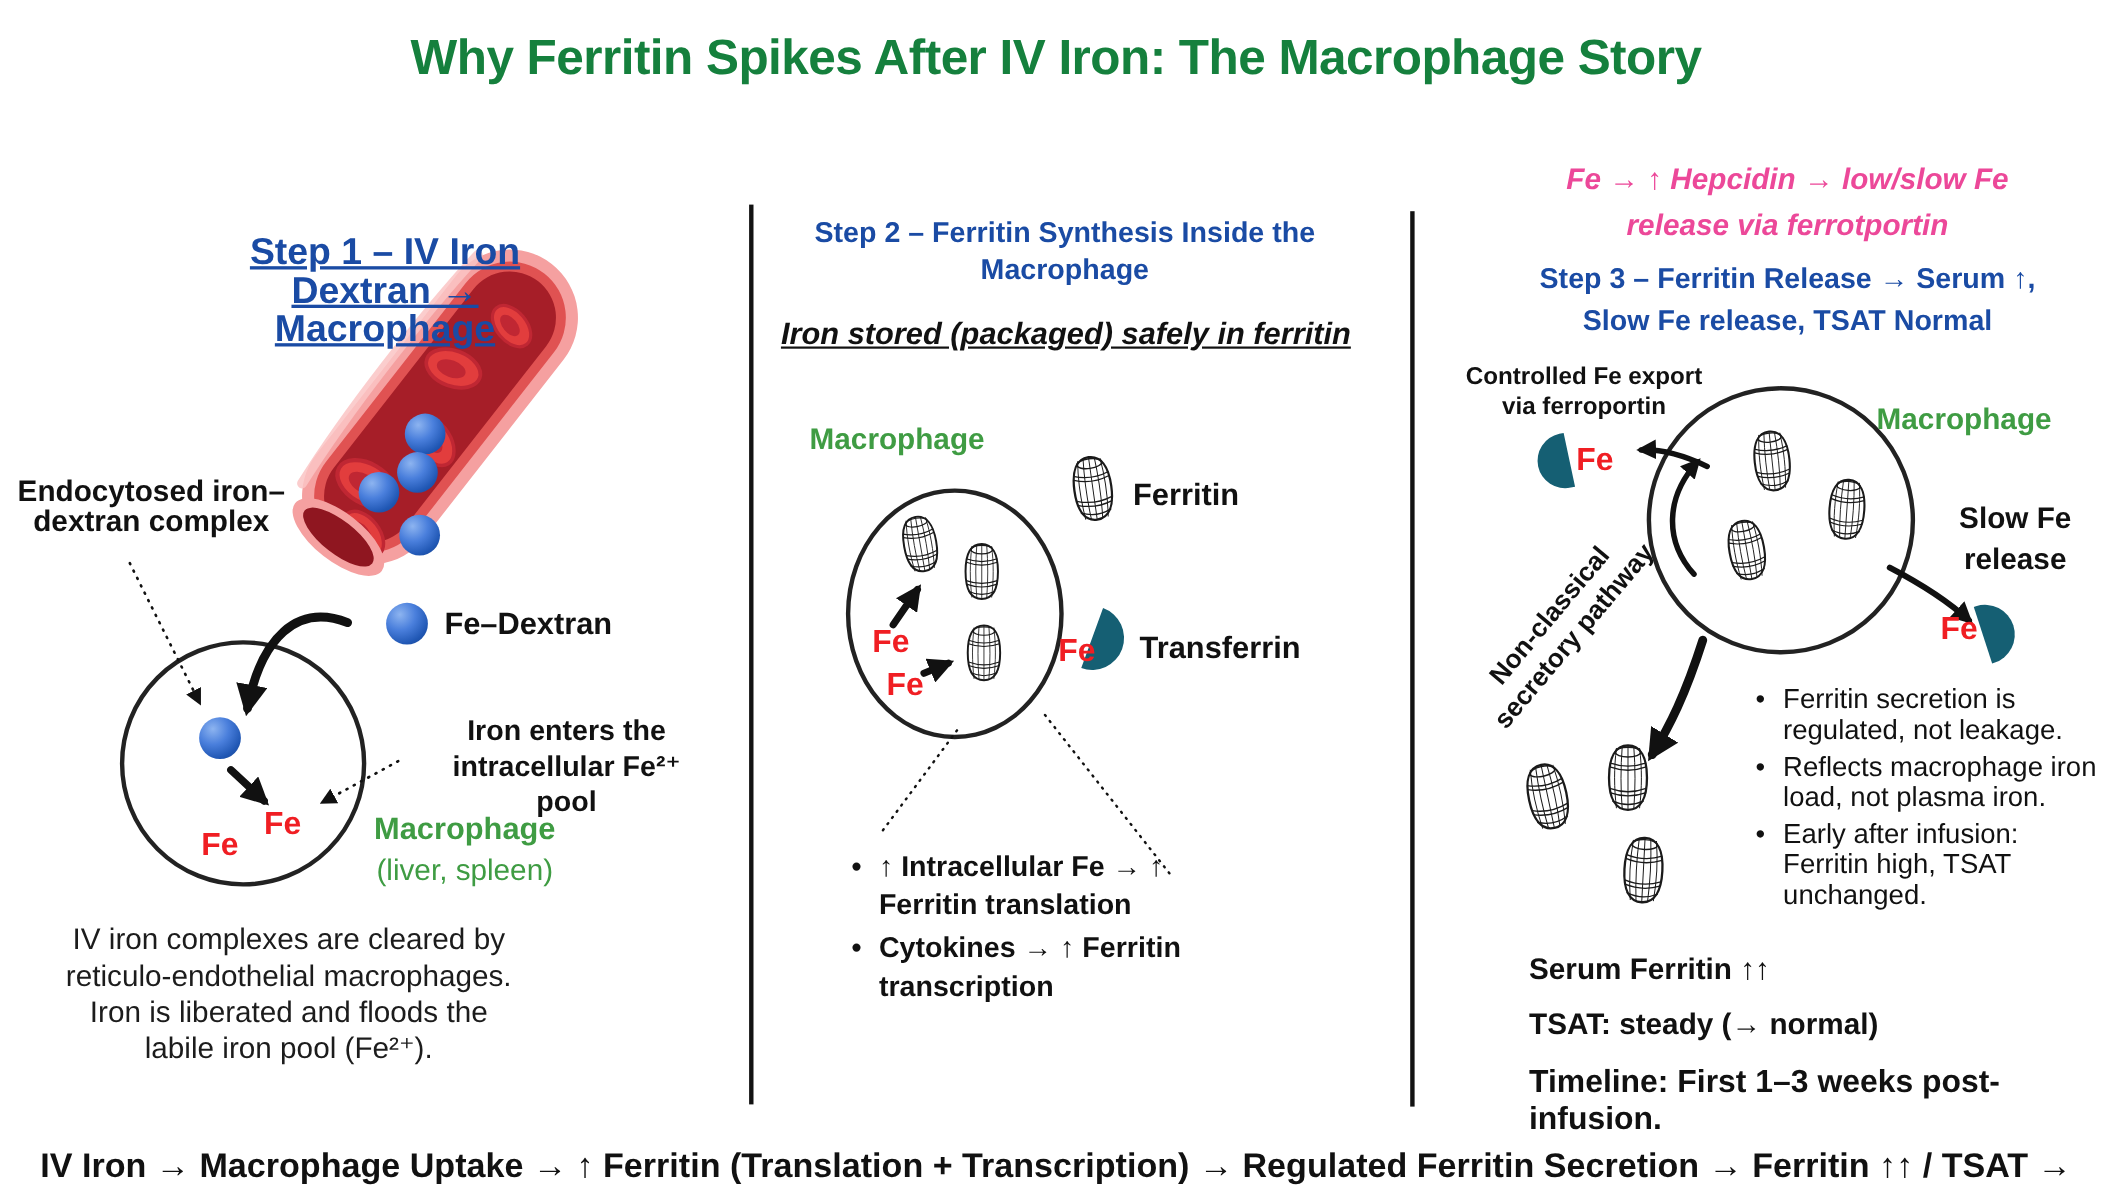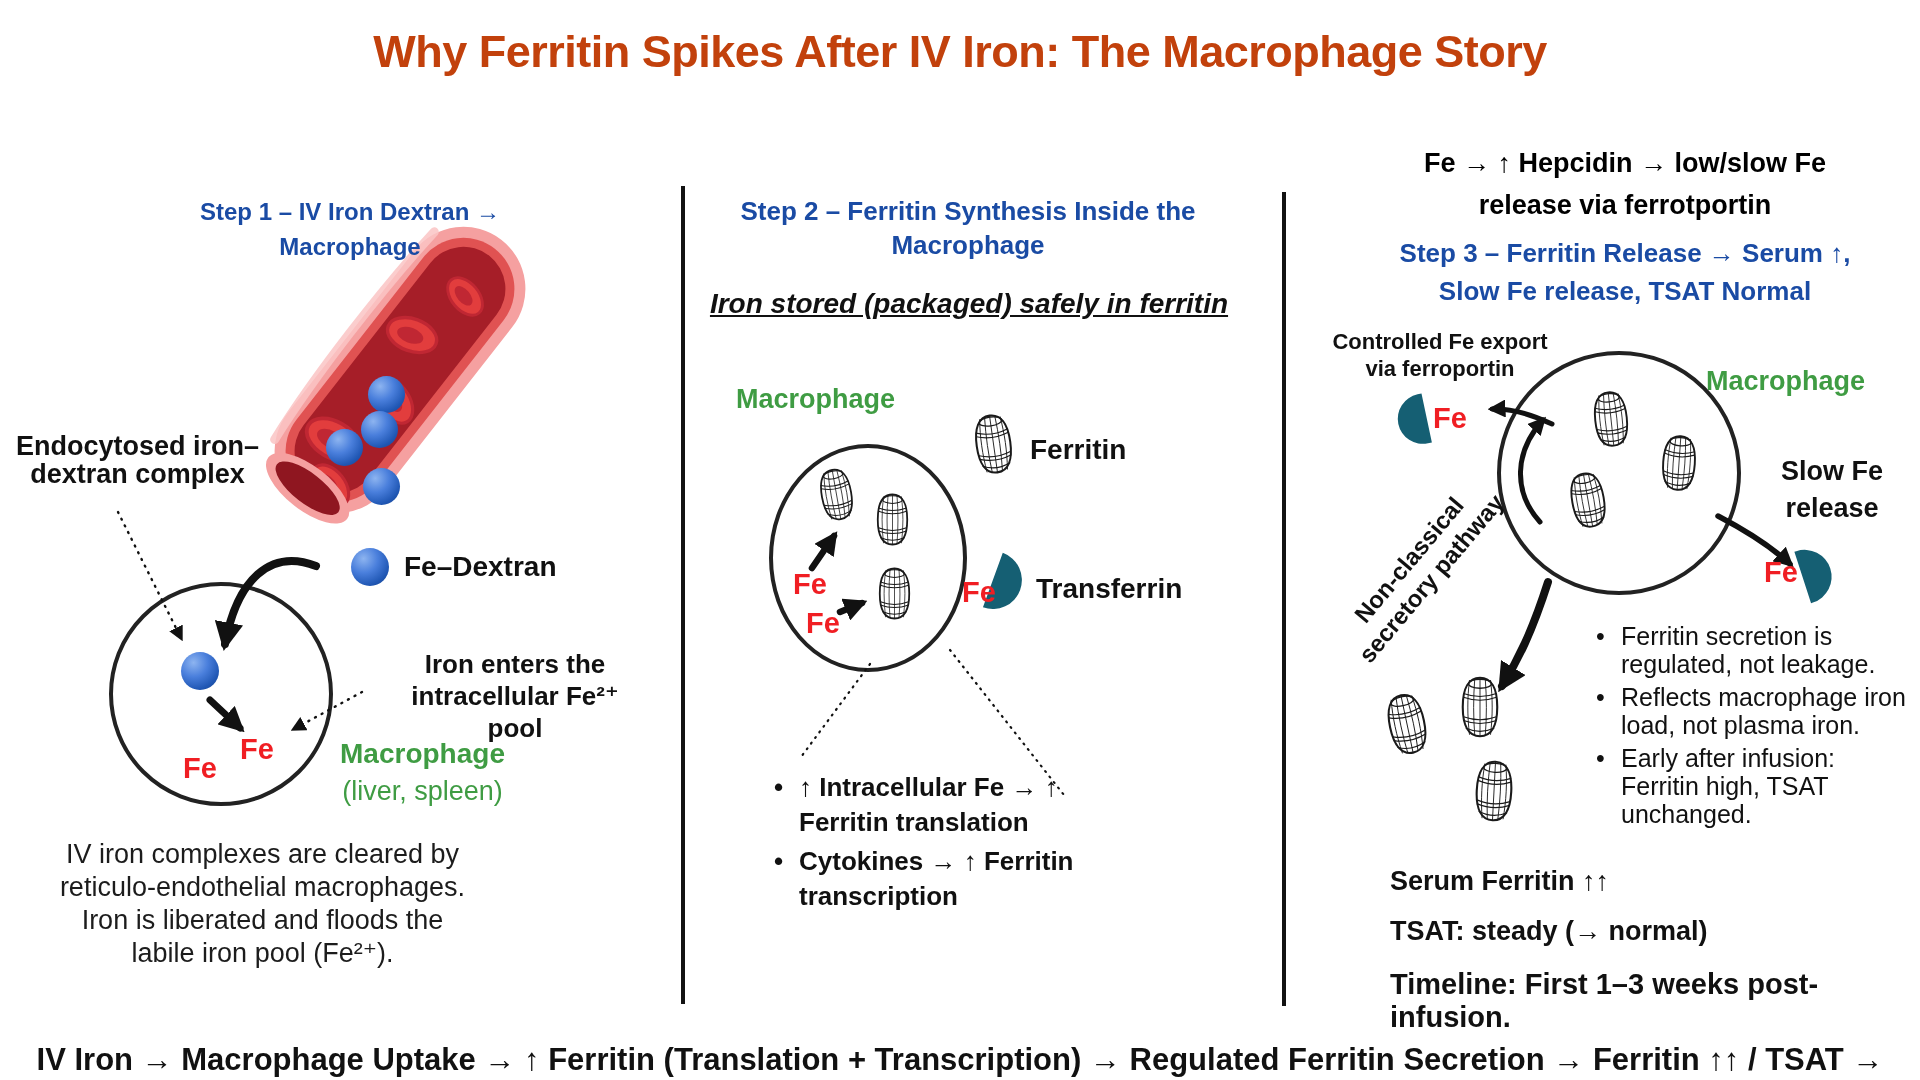--- a/index.html
+++ b/index.html
@@ -1,55 +1,55 @@
 <!DOCTYPE html>
 <html><head>
 <meta charset="utf-8">
 <style>
   html,body{margin:0;padding:0;background:#ffffff;}
   #canvas{position:relative;width:1920px;height:1080px;background:#ffffff;overflow:hidden;
           font-family:"Liberation Sans","DejaVu Sans",sans-serif;color:#111;}
   [data-bind]{white-space:pre-line;}
   .abs{position:absolute;}
   .ctr{text-align:center;}
-  .title{left:0;top:26px;width:1920px;text-align:center;font-size:45px;font-weight:800;color:#c2410c;letter-spacing:-0.5px;}
+  .title{left:0;top:26px;width:1920px;text-align:center;font-size:45px;font-weight:800;color:#15803d;letter-spacing:-0.5px;}
   .sep{width:4px;background:#121212;z-index:1;}
   .bluehead{color:#1a4ba4;font-weight:800;}
   .greenlabel{color:#3f9c43;font-weight:800;}
   .greensub{color:#3f9c43;font-weight:400;}
   .redfe{color:#f01e23;font-weight:800;font-size:29px;z-index:6;}
   .blacklabel{font-weight:800;color:#111;}
   .cell-circle{border:4px solid #222;border-radius:50%;background:#fff;z-index:2;}
   .sphere{border-radius:50%;z-index:3;
     background:radial-gradient(circle at 33% 28%, #8db4f0 0%, #4a7fdc 38%, #2057b4 72%, #173f85 100%);}
   .halfdisc-r{background:#155f73;z-index:3;}
   .halfdisc-l{background:#155f73;z-index:3;}
   .barrel-svg{position:absolute;z-index:4;overflow:visible;}
   #overlay{position:absolute;left:0;top:0;width:1920px;height:1080px;z-index:5;pointer-events:none;}
   #vessel{position:absolute;z-index:2;overflow:visible;}
   .txt{z-index:6;}
   ul.blist{margin:0;padding:0;list-style:none;z-index:6;position:absolute;}
   ul.blist li{position:relative;padding-left:27px;}
   ul.blist li::before{content:"\2022";position:absolute;left:2px;top:0;}
   .b2 li{font-weight:800;font-size:26px;line-height:35px;margin-bottom:4px;}
   .b3 li{font-weight:400;font-size:25px;line-height:28px;margin-bottom:5px;}
-  .note-red{color:#000000;font-weight:700;}
+  .note-red{color:#ec4899;font-style:italic;font-weight:700;}
   .italic-sub{font-style:italic;font-weight:800;color:#111;}
 </style>
 </head>
 <body>
 
 <div id="canvas">
 
   <div class="abs title txt" data-bind="title">Why Ferritin Spikes After IV Iron: The Macrophage Story</div>
 
   <div class="abs sep" style="left:681px;top:186px;height:818px;"></div>
   <div class="abs sep" style="left:1282px;top:192px;height:814px;"></div>
 
-  <div class="abs ctr bluehead txt" style="left:160px;top:194px;width:380px;font-size:24px;line-height:35px;" data-bind="step1.heading_lines">Step 1 – IV Iron Dextran →
+  <div class="abs ctr bluehead txt" style="left:160px;top:212px;width:380px;font-size:34px;line-height:35px;text-decoration:underline;" data-bind="step1.heading_lines">Step 1 – IV Iron Dextran →
 Macrophage</div>
 
   <svg id="vessel" style="left:250px;top:210px;" width="300" height="360" viewBox="0 0 300 360">
     <g transform="translate(150 160) rotate(38)">
       <rect x="-62" y="-165" width="124" height="330" rx="62" fill="#f5a0a0"></rect>
       <rect x="-51" y="-154" width="102" height="308" rx="51" fill="#e05252"></rect>
       <rect x="-42" y="-145" width="84" height="290" rx="42" fill="#a61e28"></rect>
       <path d="M -58 -130 C -64 -55 -64 55 -56 132" fill="none" stroke="#fac4c4" stroke-width="9" stroke-linecap="round" opacity="0.85"></path>
       <g>
           <use href="#rbc" transform="translate(6 -98) scale(0.72) rotate(12)"></use>

